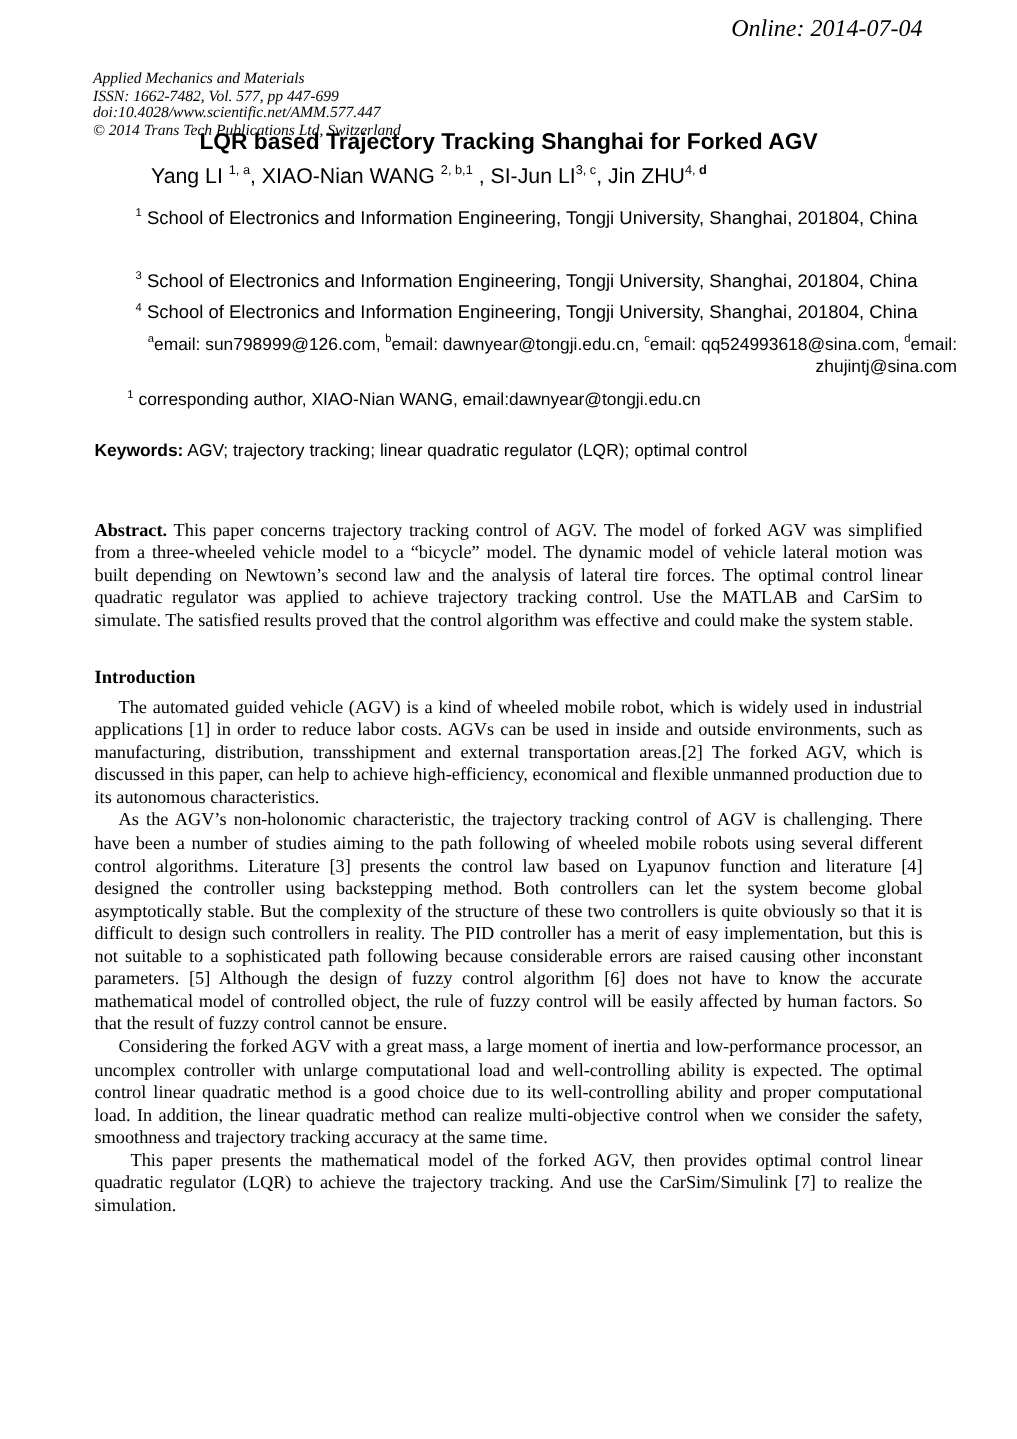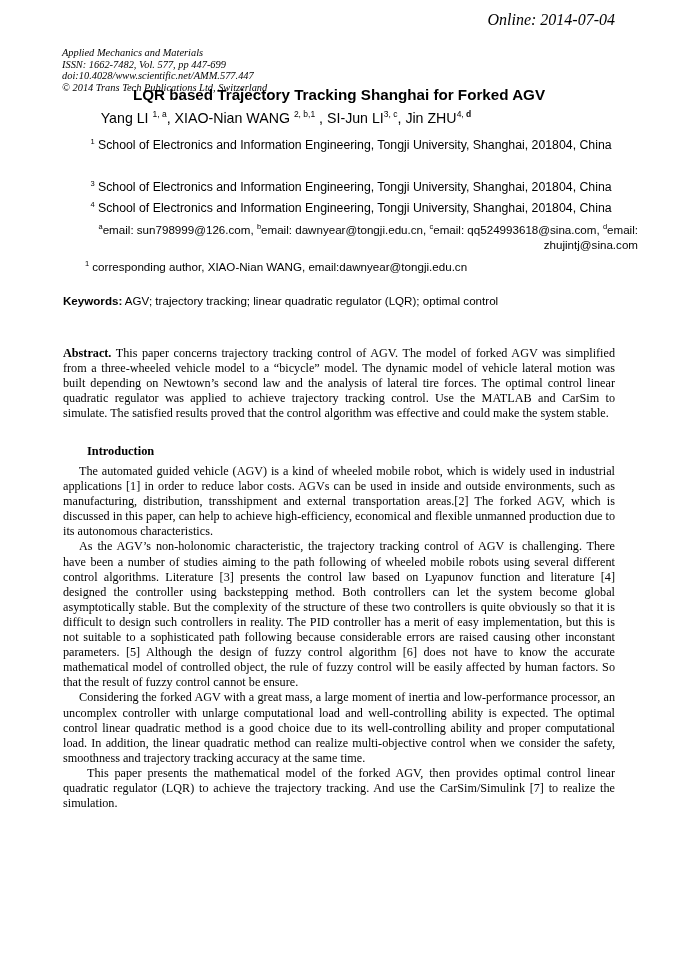--- a/index.html
+++ b/index.html
@@ -22,21 +22,21 @@
   .corr { position: absolute; left: 0; width: 552px; top: 259px; text-align: center; font-family: "Liberation Sans", sans-serif; font-size: 11.6px; line-height: 15px; }
 
   .keywords { position: absolute; left: 63px; top: 294px; font-family: "Liberation Sans", sans-serif; font-size: 11.6px; line-height: 14px; white-space: nowrap; }
   .keywords b { font-weight: bold; }
 
   .serif-block { position: absolute; left: 63px; width: 552px; font-family: "Liberation Serif", serif; font-size: 12.2px; line-height: 15.1px; text-align: justify; }
   .serif-block p { margin: 0; }
   .abstract { top: 316px; margin-top: 30px; }
   .abstract b { font-weight: bold; }
 
-  .section-heading { position: absolute; left: 63px; top: 444px; font-family: "Liberation Serif", serif; font-weight: bold; font-size: 12.4px; line-height: 15px; margin-left: 24px; }
+  .section-heading { position: absolute; left: 63px; top: 444px; font-family: "Liberation Serif", serif; font-weight: bold; font-size: 12.4px; line-height: 15px; }
 
   .intro { top: 464px; }
   .intro p.i1 { text-indent: 16px; }
   .intro p.i2 { text-indent: 24px; }
 </style>
 </head>
 <body>
 
 <div class="page">
 

